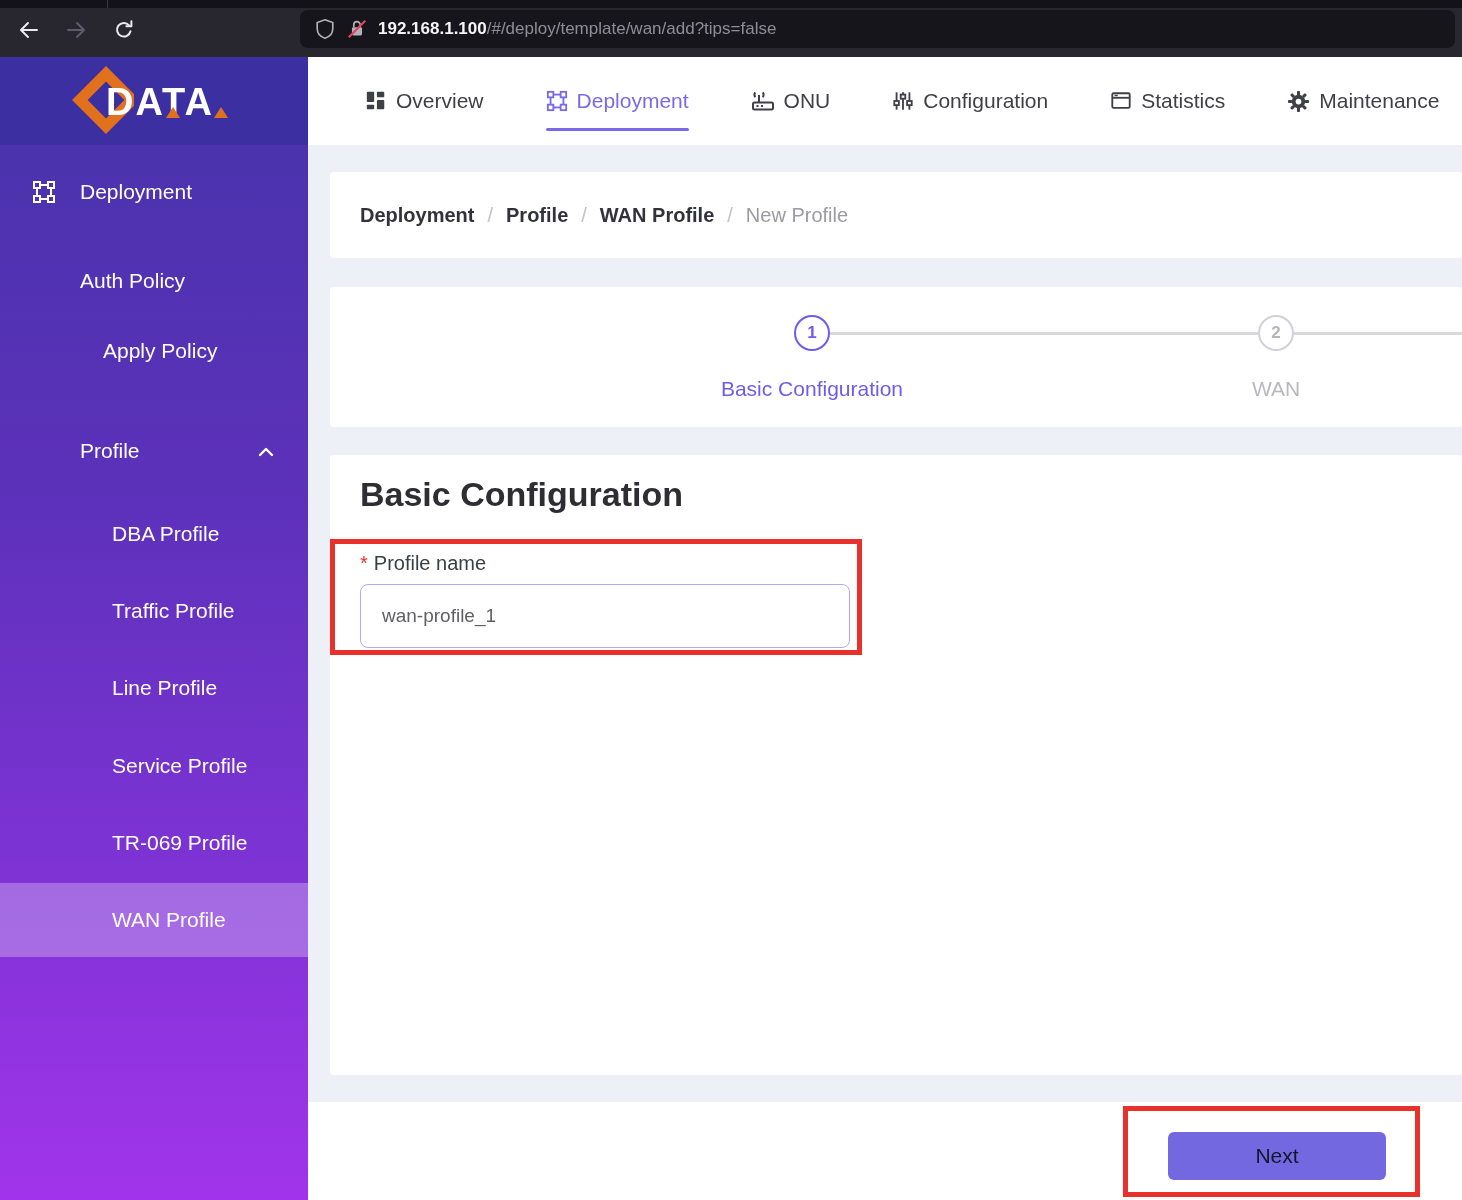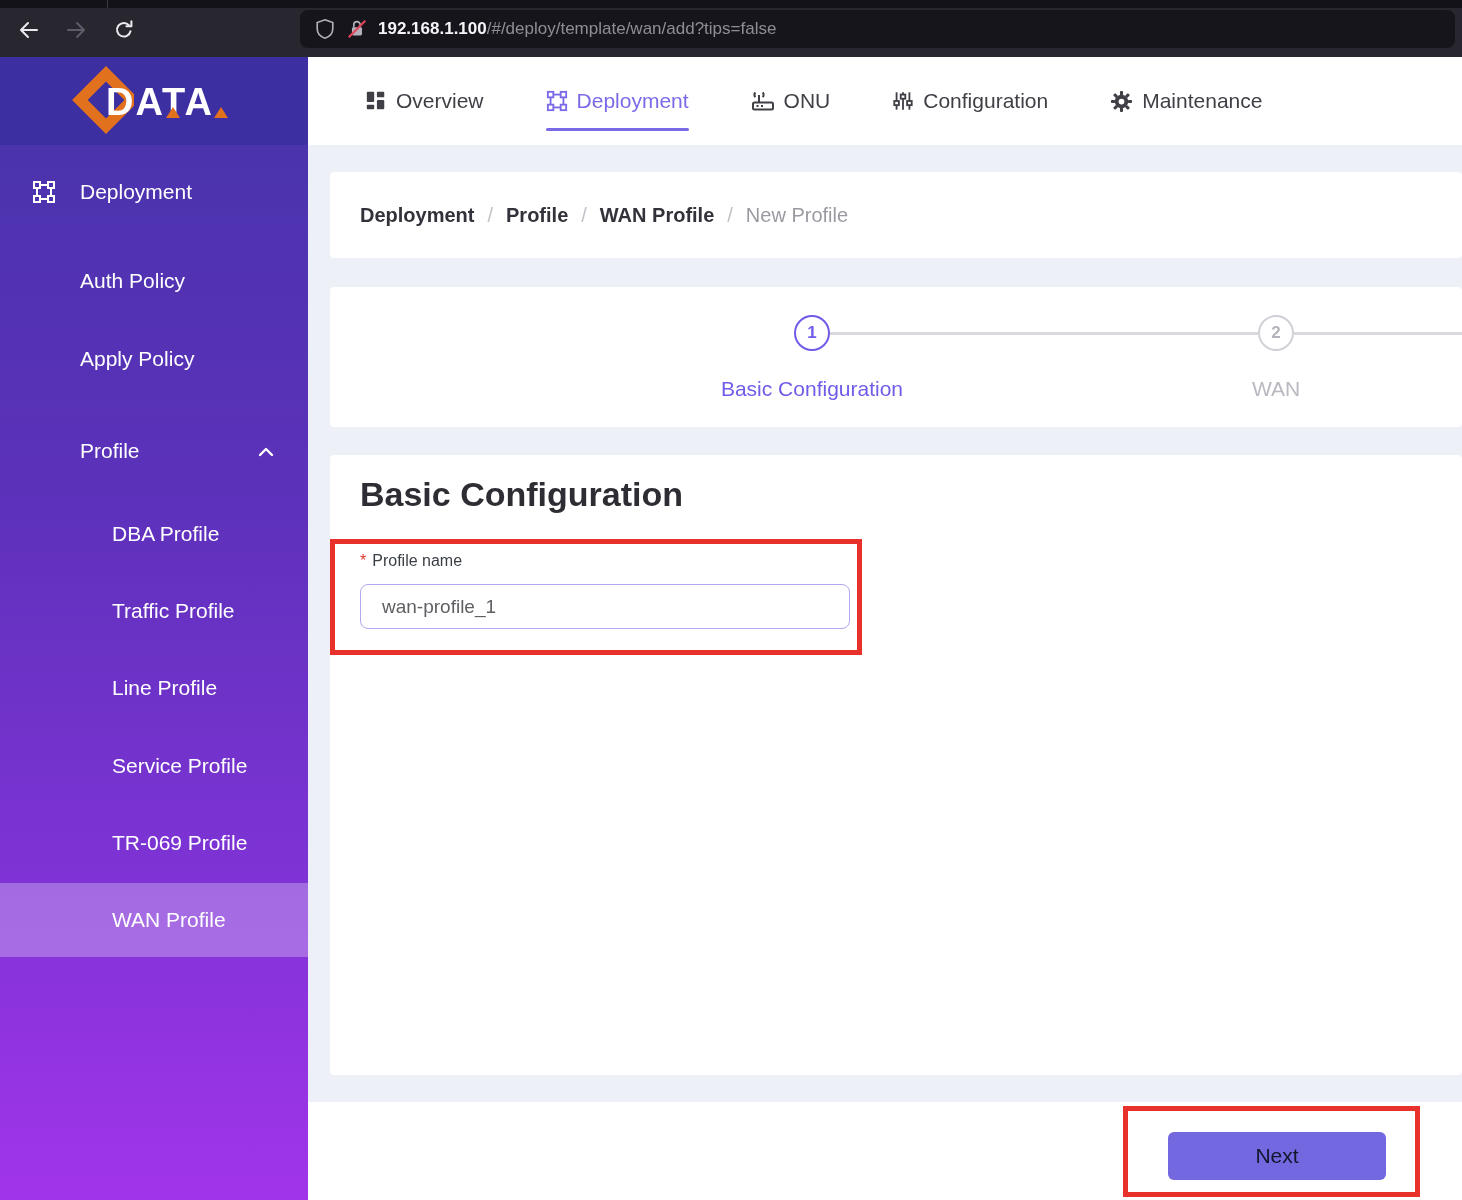--- a/index.html
+++ b/index.html
@@ -60,23 +60,23 @@
   .line-b { left:964px; width:168px; }
   .step-circle { position:absolute; top:28px; width:36px; height:36px; border-radius:50%; background:#fff; display:flex; align-items:center; justify-content:center; font-size:17px; font-weight:700; }
   .circle-1 { left:464px; border:2px solid #6f5ce8; color:#6f5ce8; }
   .circle-2 { left:928px; border:2px solid #d0d0d6; color:#b4b4bc; }
   .step-label { position:absolute; top:90px; width:240px; text-align:center; font-size:21px; }
   .label-1 { left:362px; color:#6f5ce8; }
   .label-2 { left:826px; color:#b8b8c0; }
 
   .main-card { top:310px; height:620px; }
   .page-title { position:absolute; left:30px; top:20px; font-size:34px; font-weight:700; color:#2d2d33; }
-  .field-label { position:absolute; left:30px; top:97px; font-size:16px; color:#3a3f45; }
+  .field-label { position:absolute; left:30px; top:97px; font-size:20px; color:#3a3f45; }
   .req { color:#e3342f; margin-right:6px; }
-  .profile-input { position:absolute; left:30px; top:129px; width:490px; height:45px; border:1px solid #b3a8f0; border-radius:8px; font-size:19px; color:#5f5f64; padding-left:21px; outline:none; background:#fff; font-family:"Liberation Sans", sans-serif; }
+  .profile-input { position:absolute; left:30px; top:129px; width:490px; height:64px; border:1px solid #b3a8f0; border-radius:8px; font-size:19px; color:#5f5f64; padding-left:21px; outline:none; background:#fff; font-family:"Liberation Sans", sans-serif; }
 
   .footer { position:absolute; left:308px; top:1102px; width:1154px; height:98px; background:#ffffff; }
   .next-btn { position:absolute; left:860px; top:30px; width:218px; height:48px; background:#7468e1; border:none; border-radius:6px; color:#0f172a; font-size:21px; cursor:pointer; font-family:"Liberation Sans", sans-serif; }
 
   
   .anno { position:absolute; border:5px solid #e8312b; z-index:60; pointer-events:none; }
   .anno-1 { left:330px; top:539px; width:532px; height:116px; }
   .anno-2 { left:1123px; top:1106px; width:297px; height:91px; }
 
   svg { display:block; }
@@ -153,21 +153,21 @@
             <rect x="16" y="2" width="6" height="6"></rect>
           <rect x="2" y="16" width="6" height="6"></rect>
             <rect x="16" y="16" width="6" height="6"></rect>
         </svg>
       </span>
       <span class="txt">Deployment</span>
     </div>
     <div class="side-item lvl1" style="top:202px;">
       <span class="txt">Auth Policy</span>
     </div>
-    <div class="side-item lvl1" style="top:280px;">
+    <div class="side-item lvl1" style="top:272px;margin-left:23px;">
       <span class="txt">Apply Policy</span>
     </div>
     <div class="side-item lvl1" style="top:372px;">
       <span class="txt">Profile</span>
       <span class="chev">
         <svg width="20" height="20" viewBox="0 0 20 20">
             <polyline points="4,13 10,7 16,13" fill="none" stroke="#ffffff" stroke-width="2.4" stroke-linecap="round" stroke-linejoin="round"></polyline>
           </svg>
       </span>
     </div>
@@ -236,20 +236,30 @@
         <svg width="22" height="22" viewBox="0 0 24 24" stroke="#3f3f46" fill="none" stroke-width="2">
           <line x1="5" y1="2.5" x2="5" y2="21.5"></line>
             <line x1="12" y1="2.5" x2="12" y2="21.5"></line>
             <line x1="19" y1="2.5" x2="19" y2="21.5"></line>
           <rect x="2.5" y="12" width="5" height="4.5" fill="#ffffff"></rect>
           <rect x="9.5" y="5" width="5" height="4.5" fill="#ffffff"></rect>
           <rect x="16.5" y="12" width="5" height="4.5" fill="#ffffff"></rect>
         </svg>
       </span>
       <span>Configuration</span>
+    </div>
+    <div class="nav-item">
+      <span>
+        <svg width="22" height="22" viewBox="0 0 24 24" stroke="#3f3f46" fill="none" stroke-width="2">
+          <rect x="2.5" y="3.5" width="19" height="16" rx="1.5"></rect>
+          <line x1="2.5" y1="8.5" x2="21.5" y2="8.5"></line>
+          <rect x="5" y="5.2" width="3.5" height="1.6" fill="#3f3f46" stroke="none"></rect>
+        </svg>
+      </span>
+      <span>Statistics</span>
     </div>
     <div class="nav-item">
       <span>
         <svg width="23" height="23" viewBox="0 0 24 24" fill="#3f3f46">
           <g>
             <rect x="10.4" y="1" width="3.2" height="4.4" rx="1"></rect>
             <rect x="10.4" y="1" width="3.2" height="4.4" rx="1" transform="rotate(45 12 12)"></rect>
             <rect x="10.4" y="1" width="3.2" height="4.4" rx="1" transform="rotate(90 12 12)"></rect>
             <rect x="10.4" y="1" width="3.2" height="4.4" rx="1" transform="rotate(135 12 12)"></rect>
             <rect x="10.4" y="1" width="3.2" height="4.4" rx="1" transform="rotate(180 12 12)"></rect>

